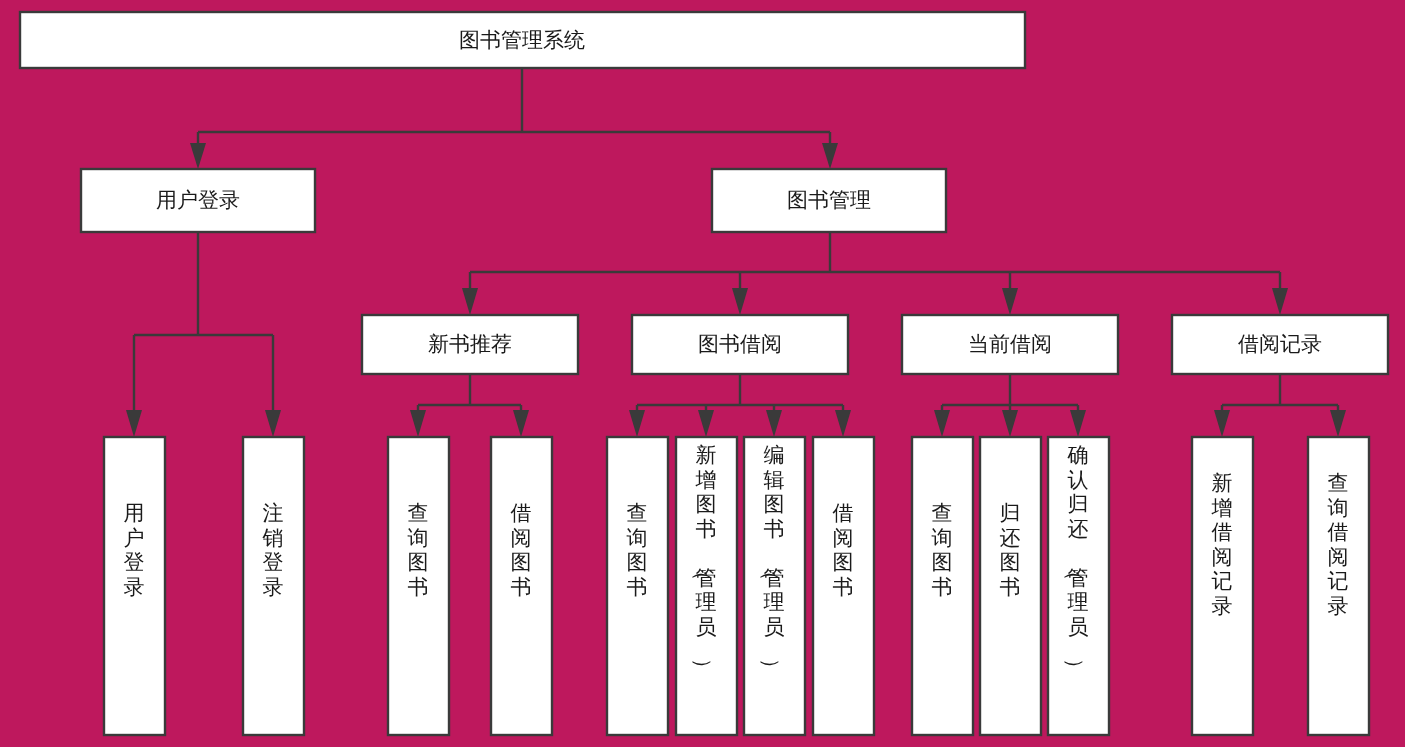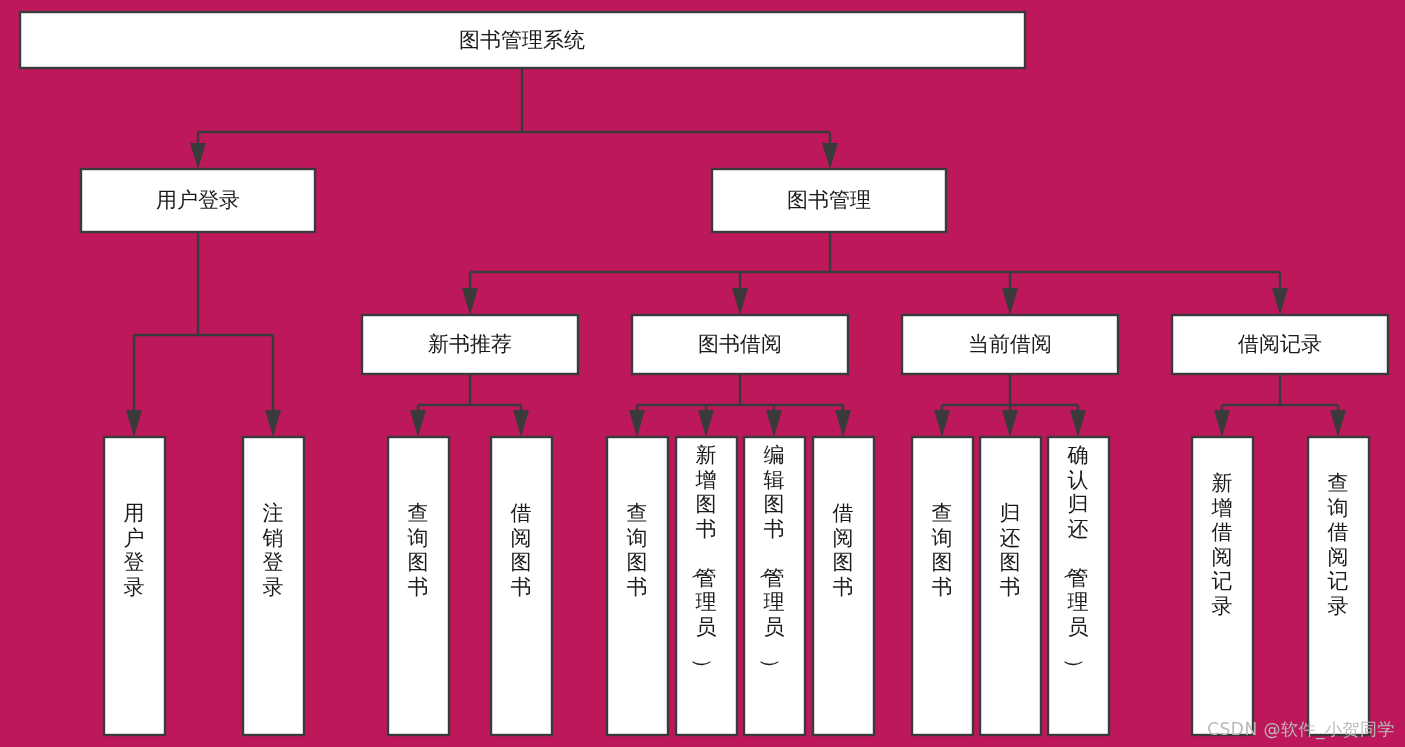--- a/index.html
+++ b/index.html
@@ -224,14 +224,13 @@
       <rect class="node-box" x="1192" y="437" width="61" height="298"></rect>
       <text class="node-label-v" x="1222" y="490"><tspan x="1222" dy="0">新</tspan><tspan x="1222" dy="24.5">增</tspan><tspan x="1222" dy="24.5">借</tspan><tspan x="1222" dy="24.5">阅</tspan><tspan x="1222" dy="24.5">记</tspan><tspan x="1222" dy="24.5">录</tspan></text>
     </g>
     <g>
       <rect class="node-box" x="1308" y="437" width="61" height="298"></rect>
       <text class="node-label-v" x="1338" y="490"><tspan x="1338" dy="0">查</tspan><tspan x="1338" dy="24.5">询</tspan><tspan x="1338" dy="24.5">借</tspan><tspan x="1338" dy="24.5">阅</tspan><tspan x="1338" dy="24.5">记</tspan><tspan x="1338" dy="24.5">录</tspan></text>
     </g>
 
   </svg>
 
-  <div class="watermark-text">CSDN @软件_小贺同学</div>
 </div>
 
 </body></html>

